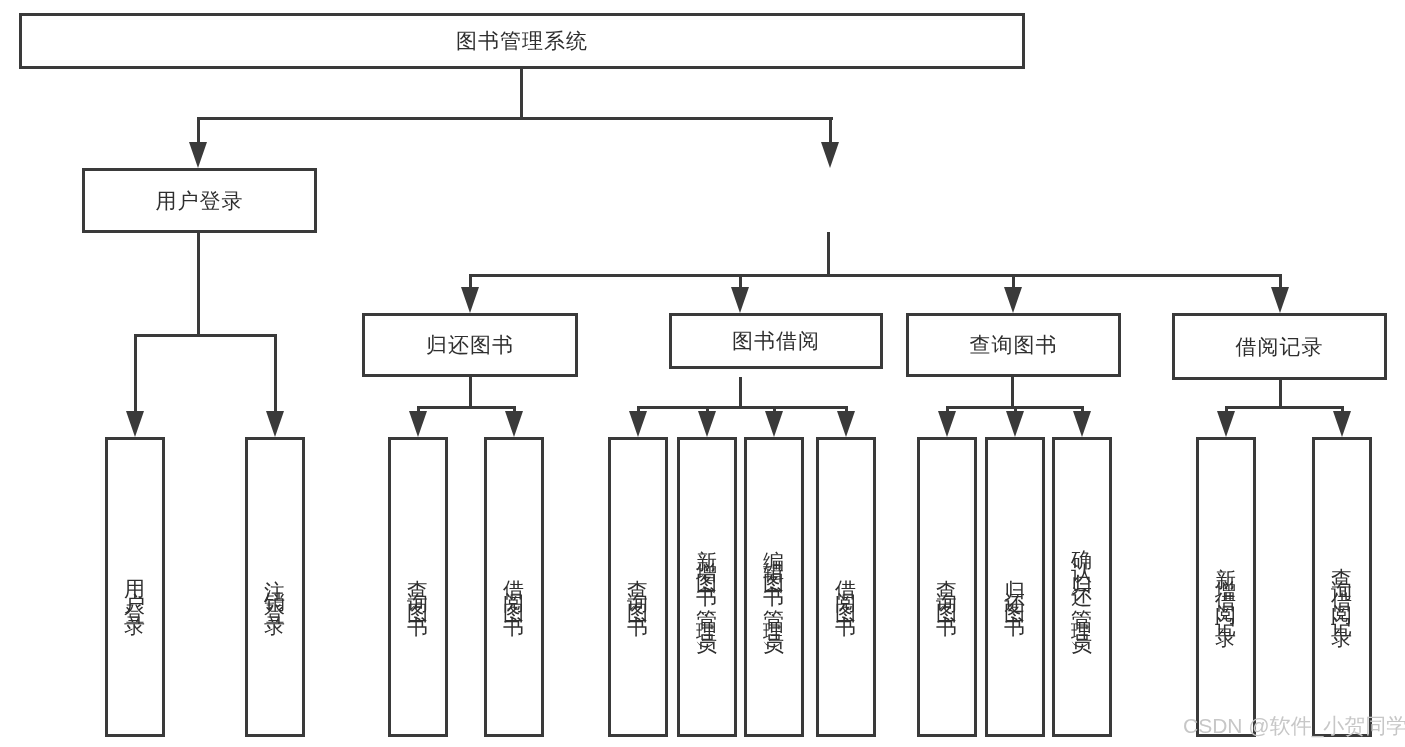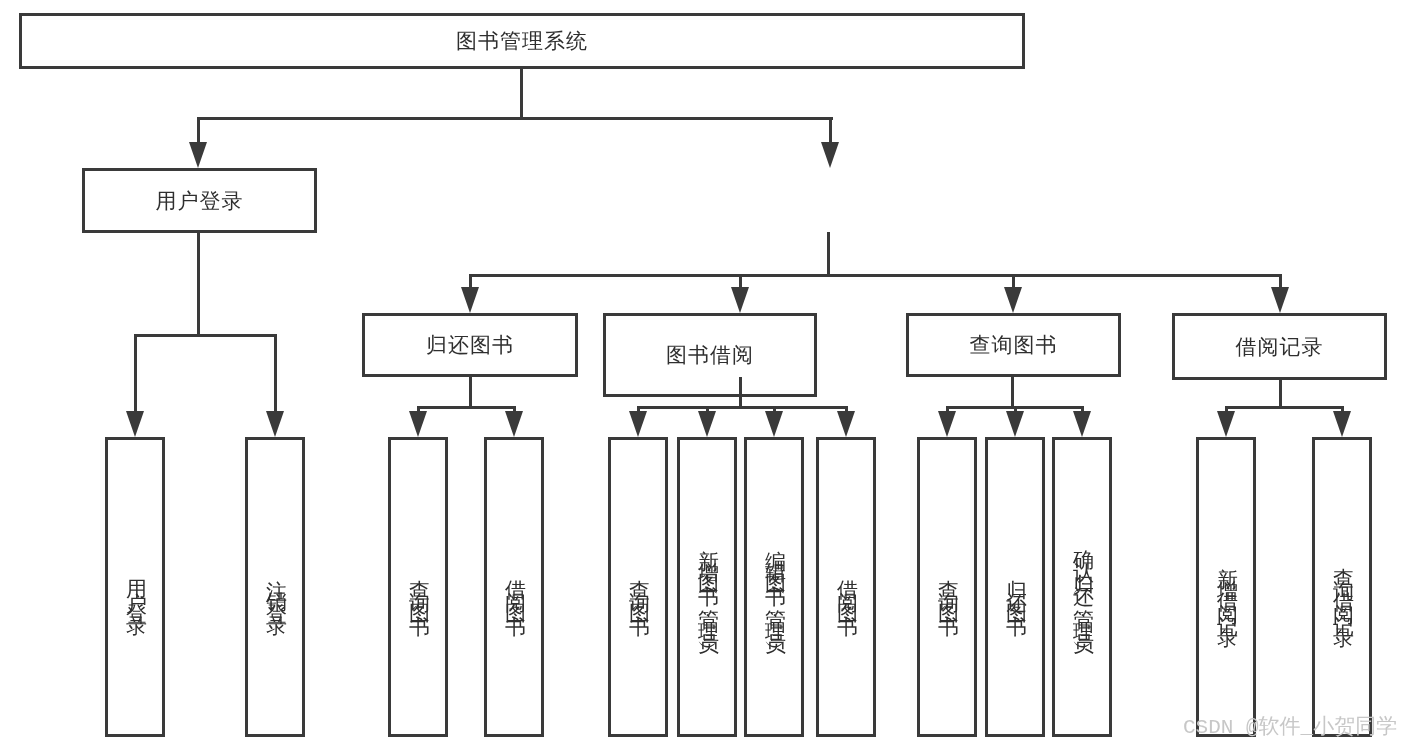--- a/index.html
+++ b/index.html
@@ -4,21 +4,21 @@
 <style>
   :root{
     --line:#3a3a3a;
     --text:#2f2f2f;
     --watermark:#c7c7c7;
     --background:#ffffff;
   }
   html,body{margin:0;padding:0;background:var(--background);}
   .canvas{
     position:relative;width:1405px;height:747px;background:var(--background);
-    font-family:Liberation Mono, monospace;overflow:hidden;
+    font-family:Liberation Sans, sans-serif;overflow:hidden;
   }
   .box{
     position:absolute;box-sizing:border-box;border:3px solid var(--line);
     background:var(--background);display:flex;align-items:center;justify-content:center;
     color:var(--text);font-size:21px;
   }
   .box .label{white-space:nowrap;letter-spacing:1px;}
   .box .vtext{
     writing-mode:vertical-rl;text-orientation:mixed;letter-spacing:12px;
     line-height:1;white-space:nowrap;
@@ -69,21 +69,21 @@
   <div class="vline" style="left:739px;top:274px;height:15px"></div>
   <div class="arrow" style="left:731px;top:287px"></div>
   <div class="vline" style="left:1012px;top:274px;height:15px"></div>
   <div class="arrow" style="left:1004px;top:287px"></div>
   <div class="vline" style="left:1279px;top:274px;height:15px"></div>
   <div class="arrow" style="left:1271px;top:287px"></div>
 
   <div class="box" style="left:362px;top:313px;width:216px;height:64px">
     <span class="label">归还图书</span>
   </div>
-  <div class="box" style="left:603px;top:313px;width:214px;height:84px">
+  <div class="box" style="left:669px;top:313px;width:214px;height:56px">
     <span class="label">图书借阅</span>
   </div>
   <div class="box" style="left:906px;top:313px;width:215px;height:64px">
     <span class="label">查询图书</span>
   </div>
   <div class="box" style="left:1172px;top:313px;width:215px;height:67px">
     <span class="label">借阅记录</span>
   </div>
 
   <div class="vline" style="left:469px;top:377px;height:30px"></div>

